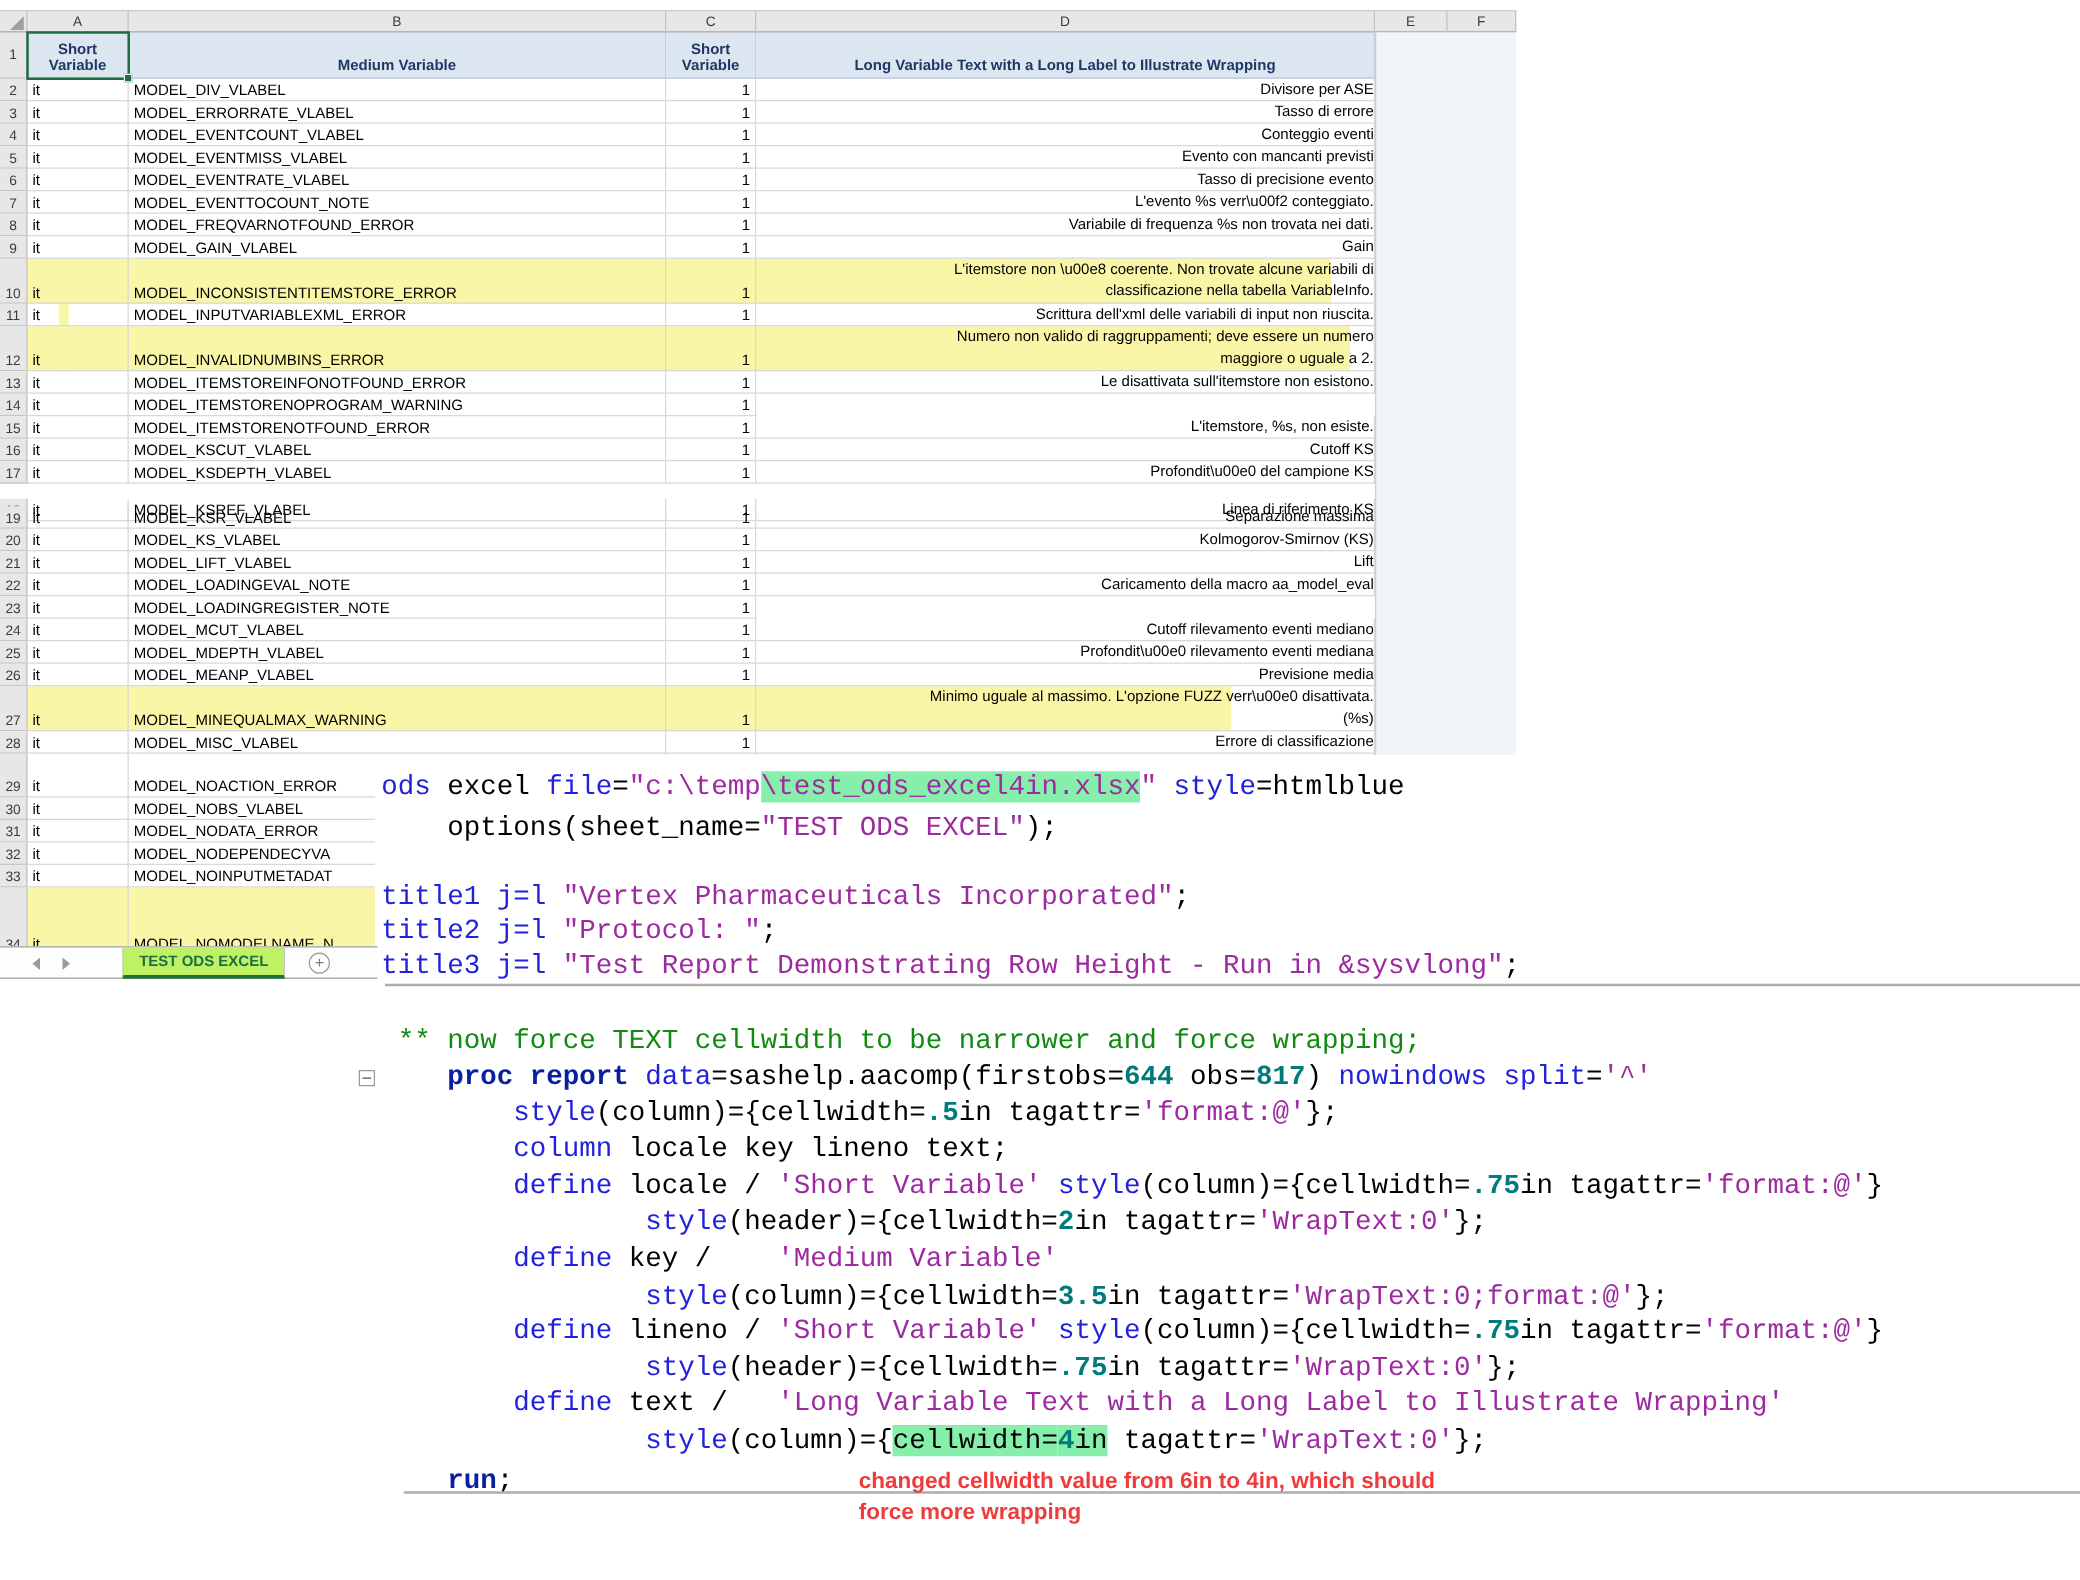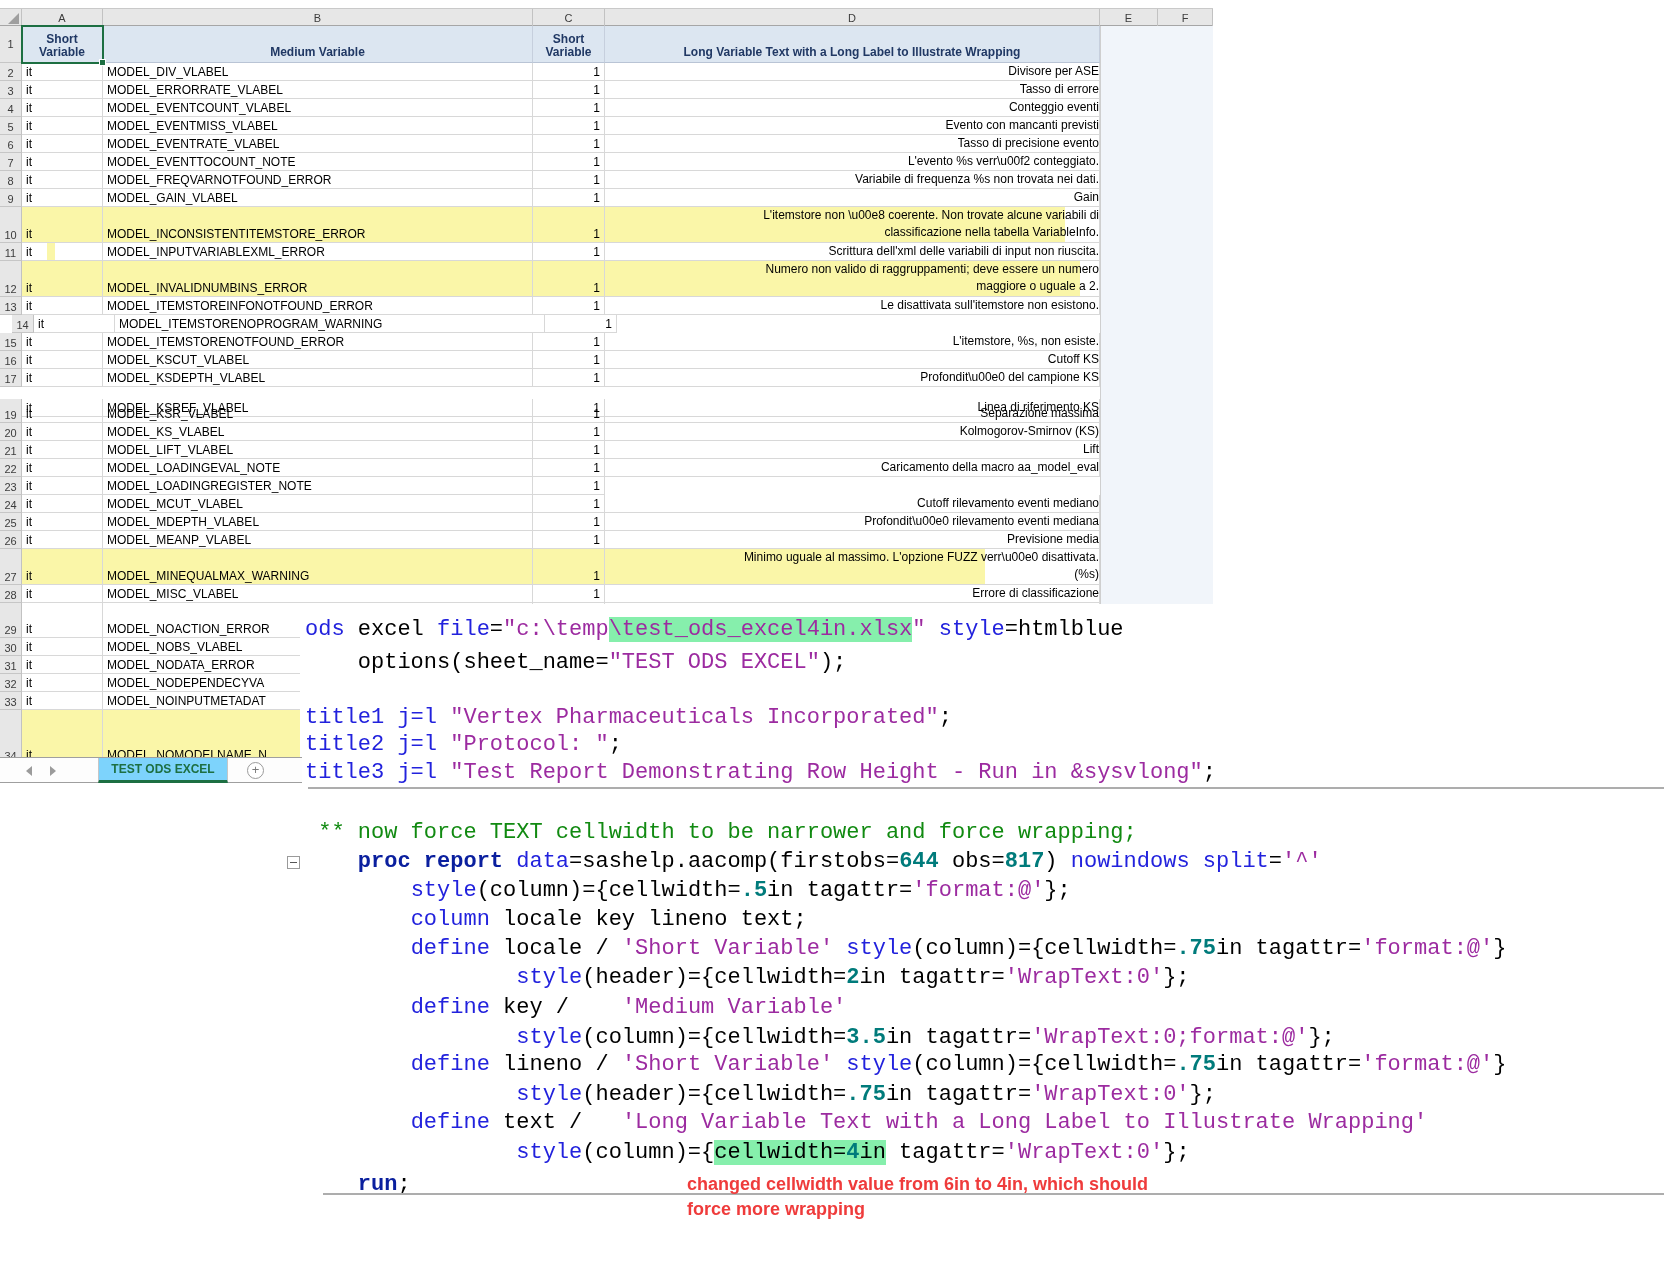--- a/index.html
+++ b/index.html
@@ -42,21 +42,21 @@
            box-sizing:border-box;z-index:4;}
   .sel-handle{position:absolute;left:99px;top:59px;width:7px;height:7px;background:#1d6f42;border:1px solid #fff;
               box-sizing:border-box;z-index:5;}
 
   
   .tabstrip{position:absolute;left:0;top:757px;width:302px;height:26px;background:#fdfdfd;
             border-top:1px solid #9f9f9f;border-bottom:1px solid #9f9f9f;box-sizing:border-box;z-index:6;}
   .nav-arrow{position:absolute;top:8px;width:0;height:0;border-top:5px solid transparent;border-bottom:5px solid transparent;}
   .nav-left{left:26px;border-right:6px solid #9b9b9b;}
   .nav-right{left:50px;border-left:6px solid #9b9b9b;}
-  .sheettab{position:absolute;left:98px;top:0;width:130px;height:25px;background:#7dd3fc;
+  .sheettab{position:absolute;left:98px;top:0;width:130px;height:25px;background:#bef264;
             border-left:1px solid #c6c6c6;border-right:1px solid #c6c6c6;border-bottom:3px solid #1d6f42;
             box-sizing:border-box;display:flex;align-items:center;justify-content:center;
             color:#1d6f42;font-weight:bold;font-size:12px;}
   .addsheet{position:absolute;left:247px;top:4px;width:17px;height:17px;border:1px solid #9b9b9b;border-radius:50%;
             box-sizing:border-box;color:#7a7a7a;font-size:13px;line-height:14px;text-align:center;background:#fff;}
 
   
   .overlay1{position:absolute;left:300px;top:604px;width:1364px;height:185px;background:#fff;z-index:5;}
   .divider{position:absolute;height:2px;background:#adadad;z-index:7;}
   .code-line{position:absolute;left:305px;white-space:pre;font-family:"Liberation Mono","DejaVu Sans Mono",monospace;
@@ -203,21 +203,21 @@
       </div>
       <div class="srow" style="top: 234px; height: 18px;">
         <div class="gut">13</div>
         <div class="cell ca">it</div>
         <div class="cell cb">MODEL_ITEMSTOREINFONOTFOUND_ERROR</div>
         <div class="cell cc">1</div>
         <div class="cell cd wrap2">
           <div class="dl">Le disattivata sull'itemstore non esistono.</div>
         </div>
       </div>
-      <div class="srow" style="top: 252px; height: 18px; margin-left: 12px;">
+      <div class="srow" style="top: 252px; height: 18px;">
         <div class="gut">14</div>
         <div class="cell ca">it</div>
         <div class="cell cb">MODEL_ITEMSTORENOPROGRAM_WARNING</div>
         <div class="cell cc">1</div>
       </div>
       <div class="srow" style="top: 270px; height: 18px;">
         <div class="gut">15</div>
         <div class="cell ca">it</div>
         <div class="cell cb">MODEL_ITEMSTORENOTFOUND_ERROR</div>
         <div class="cell cc">1</div>

